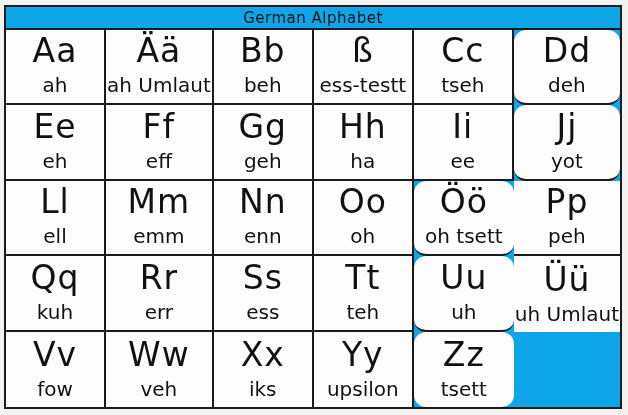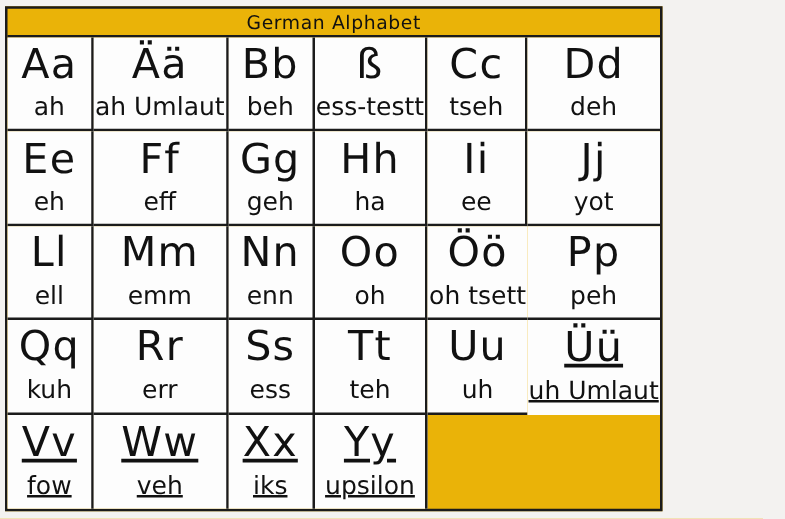--- a/index.html
+++ b/index.html
@@ -11,23 +11,23 @@
     height: 415px;
     background: #f3f2f0;
     font-family: "DejaVu Sans", sans-serif;
     color: #111;
     overflow: hidden;
   }
   .sheet {
     position: absolute;
     left: 4px;
     top: 5px;
-    width: 526px;
+    width: 618px;
     height: 404px;
-    background: #eab308;
+    background: #0ea5e9;
     border: 2px solid #1b1b1b;
     box-sizing: border-box;
     display: grid;
     grid-template-columns: repeat(6, 1fr);
     grid-template-rows: 23px repeat(5, 1fr);
   }
   .title-row {
     grid-column: 1 / span 6;
     border-bottom: 2px solid #1b1b1b;
     display: flex;
@@ -35,28 +35,28 @@
     justify-content: center;
     font-size: 15px;
     letter-spacing: 0.5px;
   }
   .cell {
     border-right: 2px solid #1b1b1b;
     border-bottom: 2px solid #1b1b1b;
     display: flex;
     flex-direction: column;
     align-items: center;
-    justify-content: center;
+    justify-content: flex-end;
     box-sizing: border-box;
     padding: 2px 1px 6px 1px;
     background: #fdfdfd;
   }
   .cell:nth-child(6n+1) { border-right: none; } 
-  .cell.last-col { border-right: none; }
-  .cell.last-row { border-bottom: none; text-decoration: underline; }
+  .cell.last-col { border-right: none; border-radius: 12px; }
+  .cell.last-row { border-bottom: none; }
   .letter {
     font-size: 33px;
     line-height: 1.15;
     letter-spacing: 1px;
     white-space: nowrap;
   }
   .pron {
     font-size: 20px;
     margin-top: 3px;
     white-space: nowrap;
@@ -177,13 +177,17 @@
       <span class="pron">veh</span>
     </div>
   <div class="cell last-row">
       <span class="letter">Xx</span>
       <span class="pron">iks</span>
     </div>
   <div class="cell last-row">
       <span class="letter">Yy</span>
       <span class="pron">upsilon</span>
     </div>
+  <div class="cell last-col last-row">
+      <span class="letter">Zz</span>
+      <span class="pron">tsett</span>
+    </div>
 </div>
 
 </body></html>

